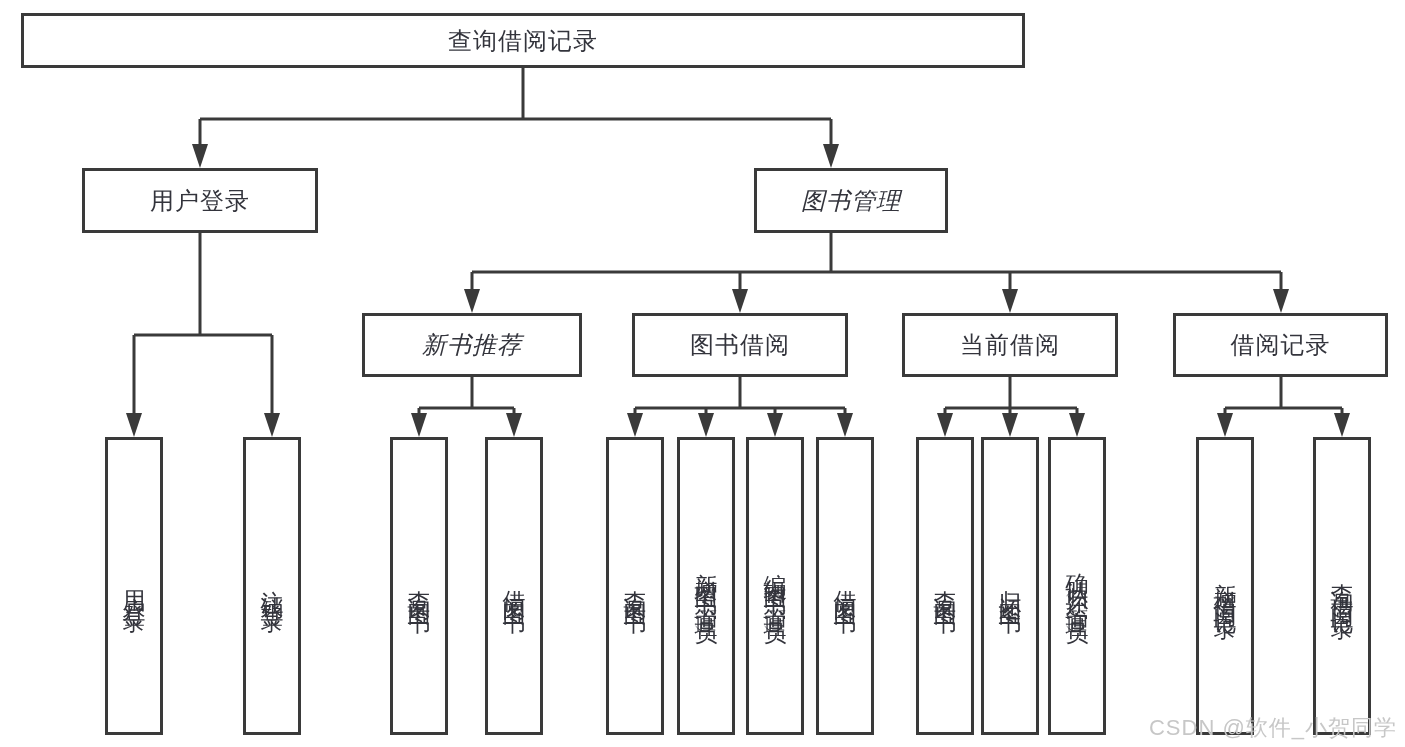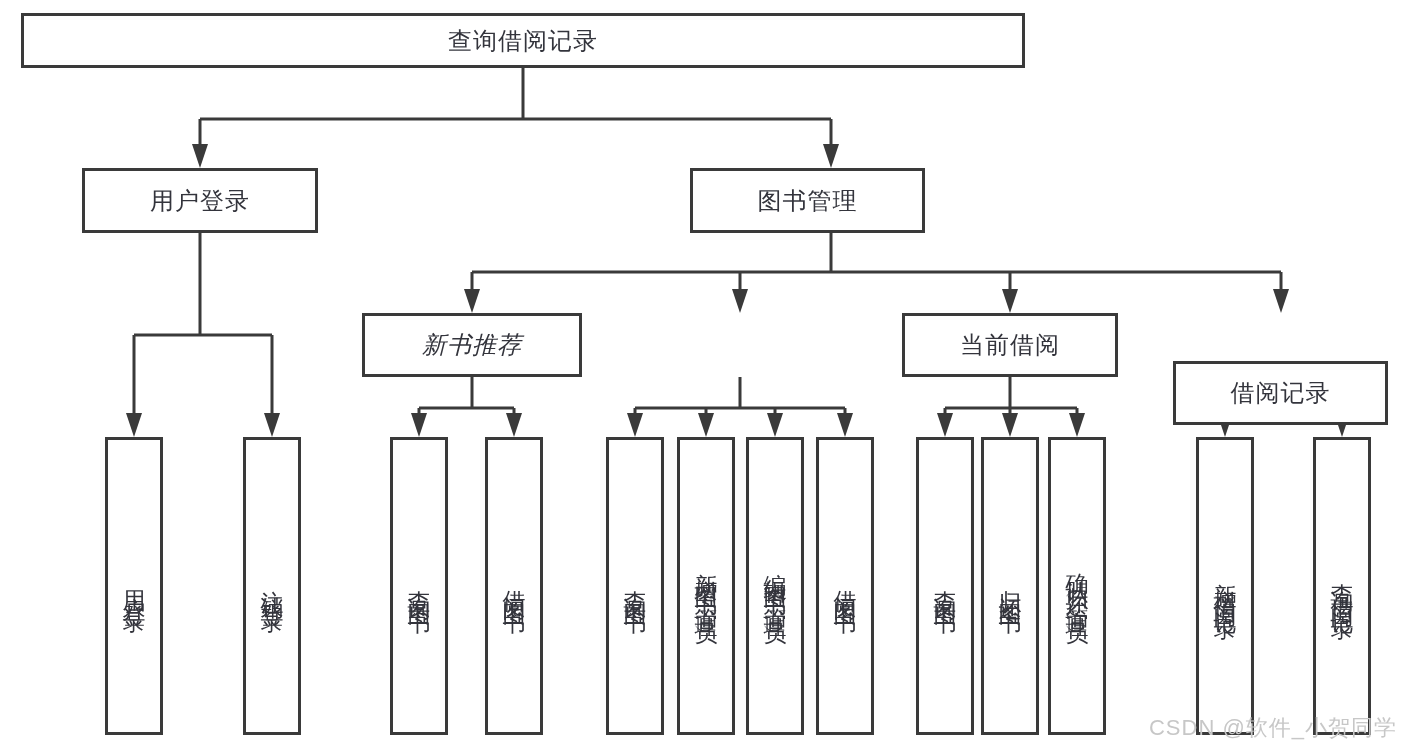--- a/index.html
+++ b/index.html
@@ -33,25 +33,25 @@
     writing-mode:vertical-lr;
     text-orientation:mixed;
     font-size:23px;
     letter-spacing:7px;
     line-height:1;
     white-space:nowrap;
   }
   
   #n-root        {left:21px;  top:13px;  width:1004px; height:55px;}
   #n-user-login  {left:82px;  top:168px; width:236px;  height:65px;}
-  #n-book-mgmt   {left:690px; top:168px; width:235px;  height:65px;}
+  #n-book-mgmt   {left:754px; top:168px; width:194px;  height:65px;font-style:italic;}
   #n-new-books   {left:362px; top:313px; width:220px;  height:64px;font-style:italic;}
   #n-book-borrow {left:632px; top:313px; width:216px;  height:64px;}
   #n-cur-borrow  {left:902px; top:313px; width:216px;  height:64px;}
-  #n-records     {left:1173px;top:313px; width:215px;  height:64px;margin-top:48px;}
+  #n-records     {left:1173px;top:313px; width:215px;  height:64px;}
   .leaf{top:437px;height:298px;width:58px;}
   #l-ul-login   {left:105px;}
   #l-ul-logout  {left:243px;}
   #l-nb-query   {left:390px;}
   #l-nb-borrow  {left:485px;}
   #l-bb-query   {left:606px;}
   #l-bb-add     {left:677px;}
   #l-bb-edit    {left:746px;}
   #l-bb-borrow  {left:816px;}
   #l-cb-query   {left:916px;}
@@ -125,20 +125,23 @@
   <div class="node hnode" id="n-user-login">
     <span>用户登录</span>
   </div>
   <div class="node hnode" id="n-book-mgmt">
     <span>图书管理</span>
   </div>
 
   <div class="node hnode" id="n-new-books">
     <span>新书推荐</span>
   </div>
+  <div class="node hnode" id="n-book-borrow">
+    <span>图书借阅</span>
+  </div>
   <div class="node hnode" id="n-cur-borrow">
     <span>当前借阅</span>
   </div>
   <div class="node hnode" id="n-records">
     <span>借阅记录</span>
   </div>
 
   <div class="node vnode leaf" id="l-ul-login">
     <span class="vtext">用户登录</span>
   </div>

